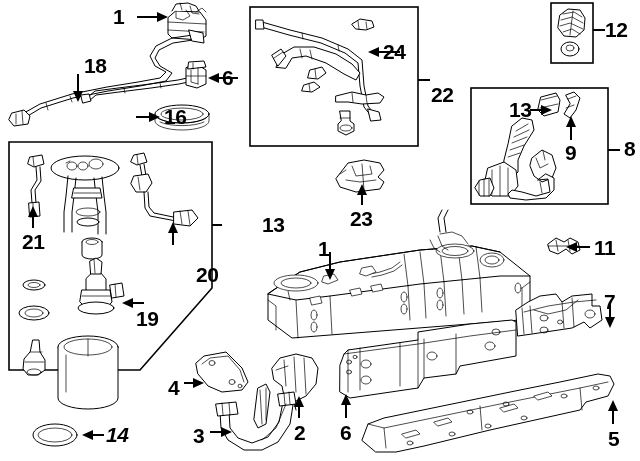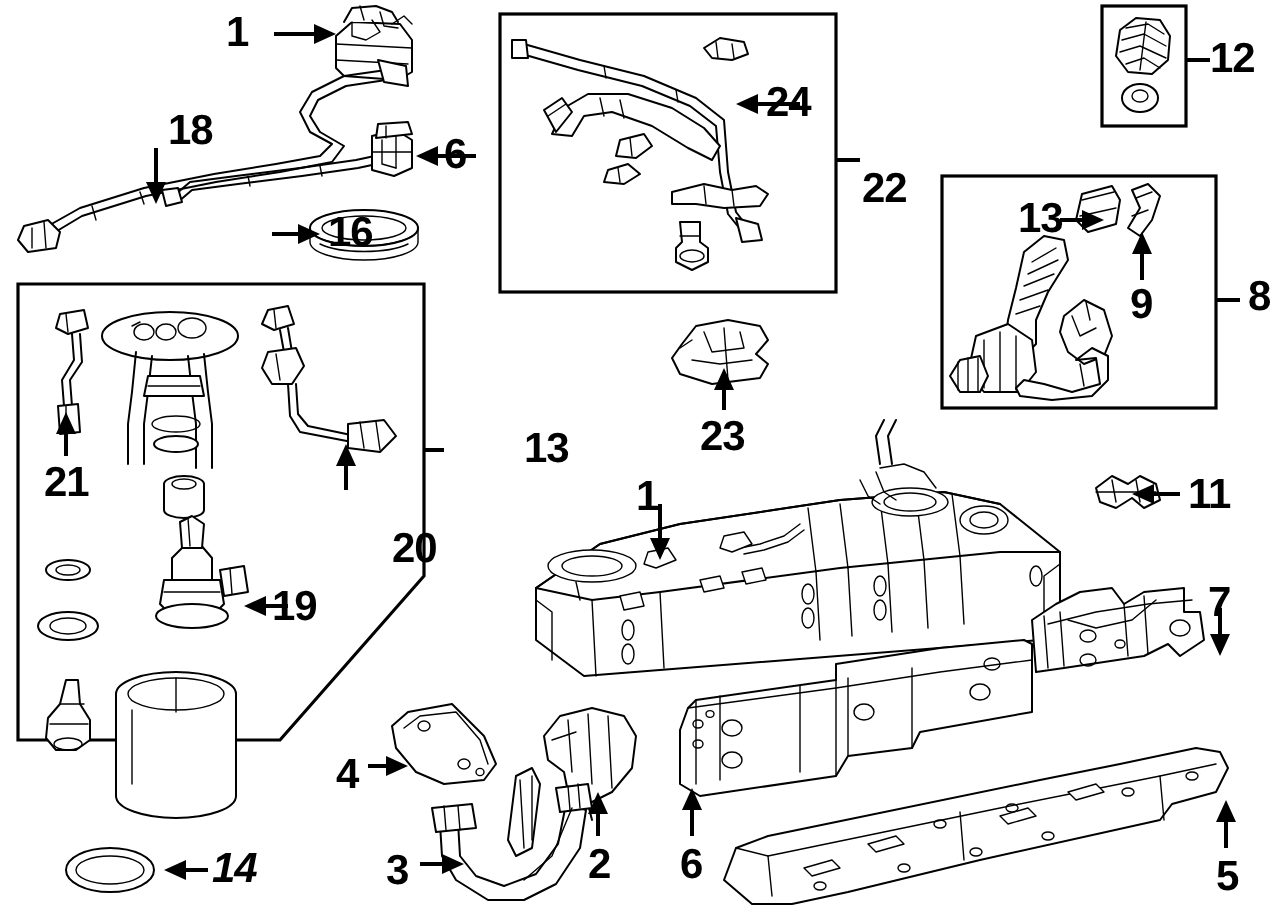--- a/index.html
+++ b/index.html
@@ -543,20 +543,20 @@
   <div class="callout-label" style="left:565px; top:142px;">9</div>
   <div class="callout-label" style="left:509px; top:99px;">13</div>
   <div class="callout-label" style="left:594px; top:237px;">11</div>
   <div class="callout-label" style="left:605px; top:19px;">12</div>
   <div class="callout-label" style="left:240px; top:214px;margin-left:22px;">13</div>
   <div class="callout-label" style="left:106px; top:424px;font-style:italic;">14</div>
   <div class="callout-label" style="left:113px; top:6px;">1</div>
   <div class="callout-label" style="left:122px; top:106px;margin-left:42px;">16</div>
   <div class="callout-label" style="left:222px; top:67px;">6</div>
   <div class="callout-label" style="left:84px; top:55px;">18</div>
-  <div class="callout-label" style="left:136px; top:293px;text-align:right;">19</div>
+  <div class="callout-label" style="left:136px; top:308px;text-align:right;">19</div>
   <div class="callout-label" style="left:163px; top:264px;margin-left:33px;">20</div>
   <div class="callout-label" style="left:22px; top:231px;">21</div>
   <div class="callout-label" style="left:431px; top:84px;">22</div>
   <div class="callout-label" style="left:350px; top:208px;">23</div>
   <div class="callout-label" style="left:383px; top:41px;">24</div>
 
 </div>
 
 </body></html>

